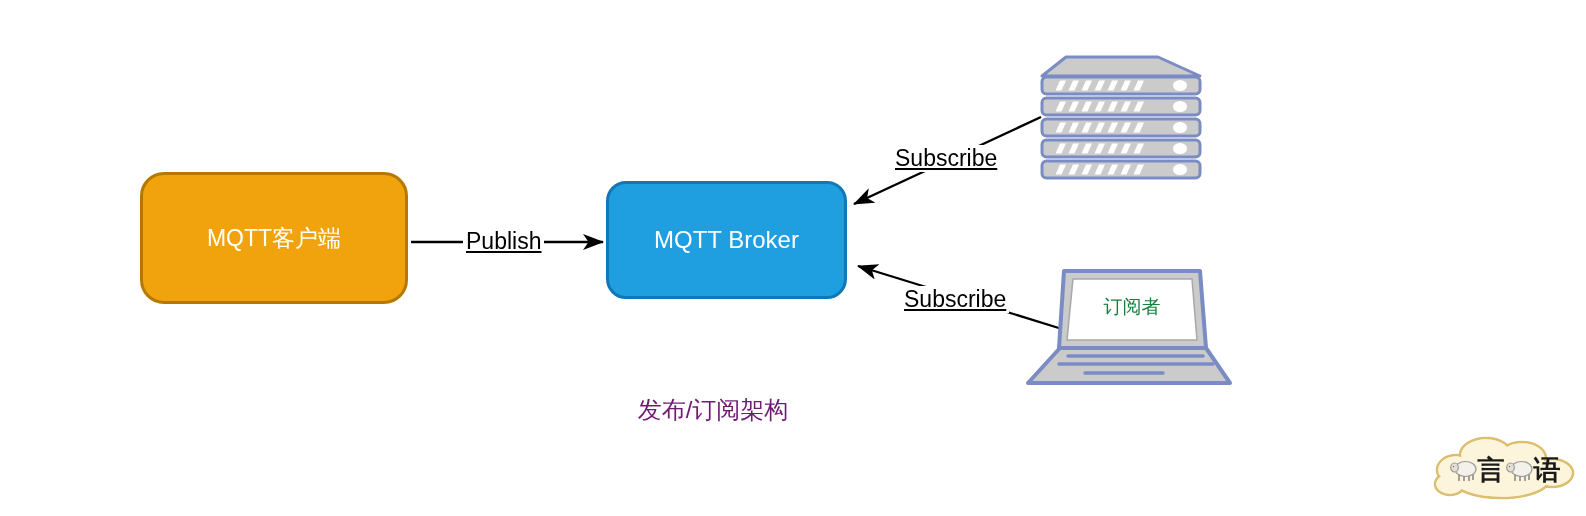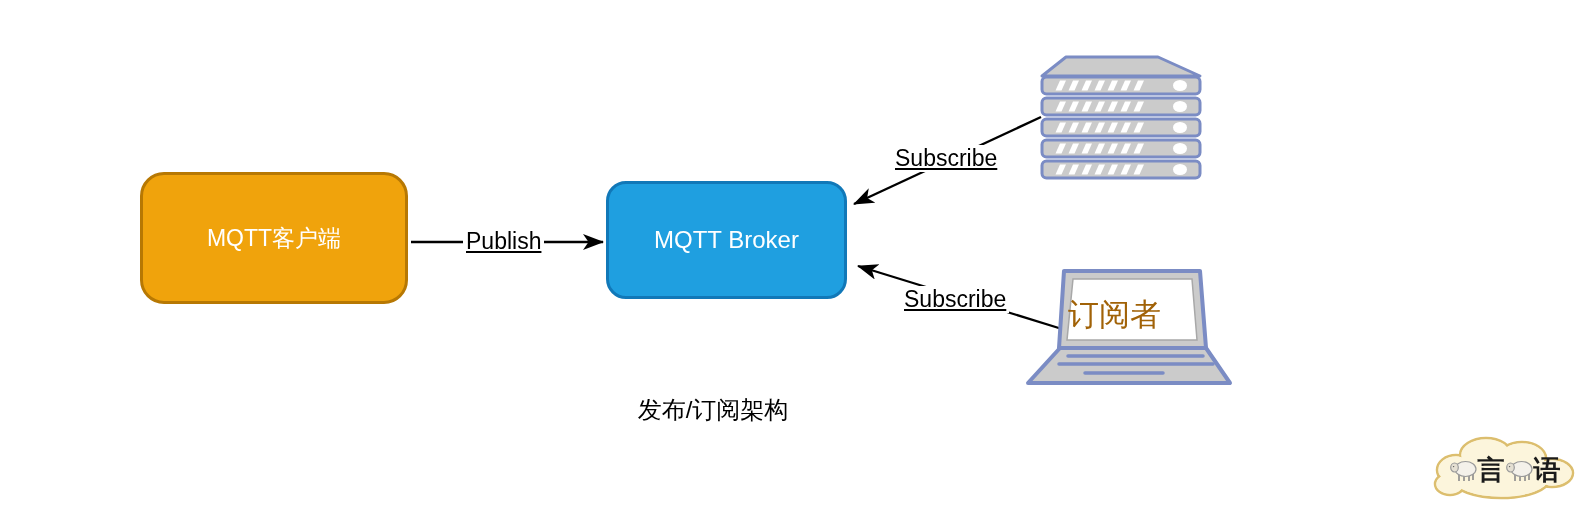--- a/index.html
+++ b/index.html
@@ -25,25 +25,25 @@
     font-size:23px;padding:0 3px;white-space:nowrap;text-decoration:underline;
   }
   .publish-label{left:463px;top:228px;}
   .subscribe-top-label{left:892px;top:145px;}
   .subscribe-bottom-label{left:901px;top:286px;}
   .icon-wrap{position:absolute;z-index:2;}
   .server-wrap{left:1030px;top:52px;}
   .laptop-wrap{left:1020px;top:262px;}
   .screen-label{
     position:absolute;z-index:3;left:1068px;top:294px;width:128px;
-    text-align:left;color:#a16207;font-size:31px;
+    text-align:center;color:#15803d;font-size:19px;
   }
   .caption{
     position:absolute;z-index:2;left:630px;top:394px;width:166px;
-    text-align:center;color:#000000;font-size:24px;
+    text-align:center;color:#701a75;font-size:24px;
   }
   .watermark{position:absolute;z-index:2;left:1426px;top:430px;width:158px;height:76px;}
   .watermark-cloud{position:absolute;left:0;top:0;}
   .watermark-text{
     position:absolute;left:0;top:22px;width:158px;display:flex;align-items:center;
     justify-content:center;gap:1px;color:#1a1a1a;font-size:27px;font-weight:600;z-index:3;
   }
   .sheep{display:inline-block;}
 </style>
 </head>

